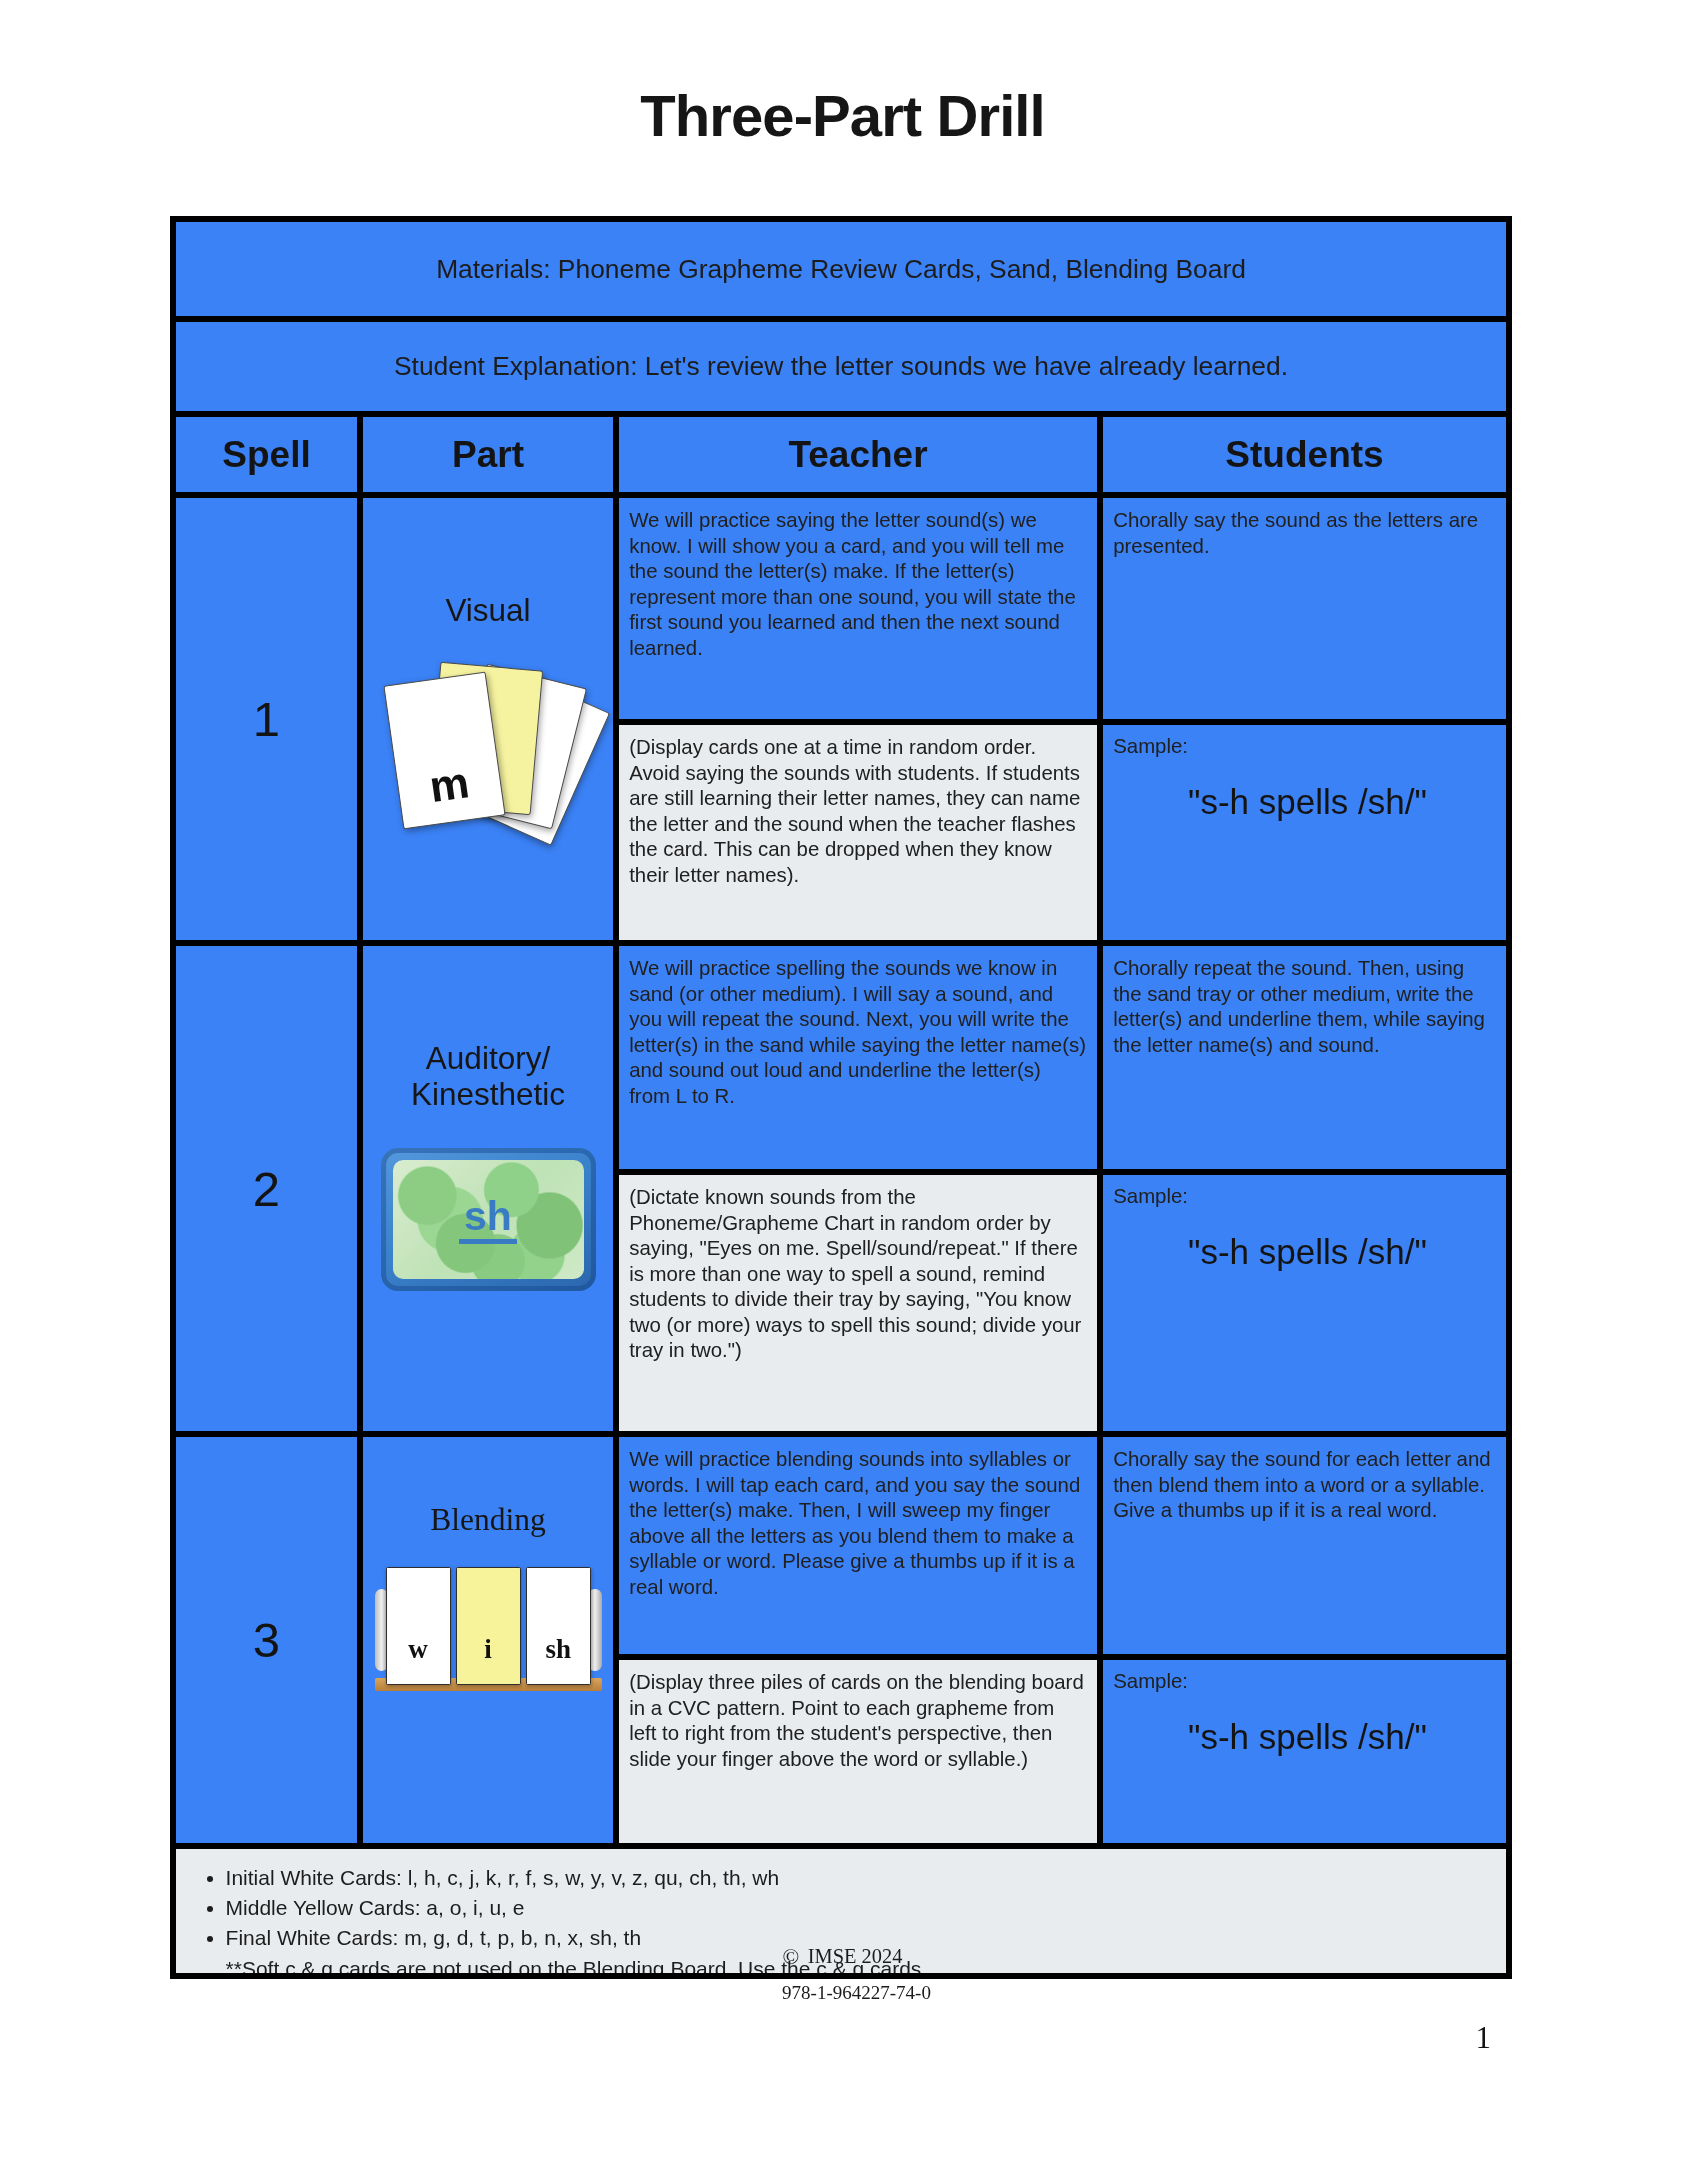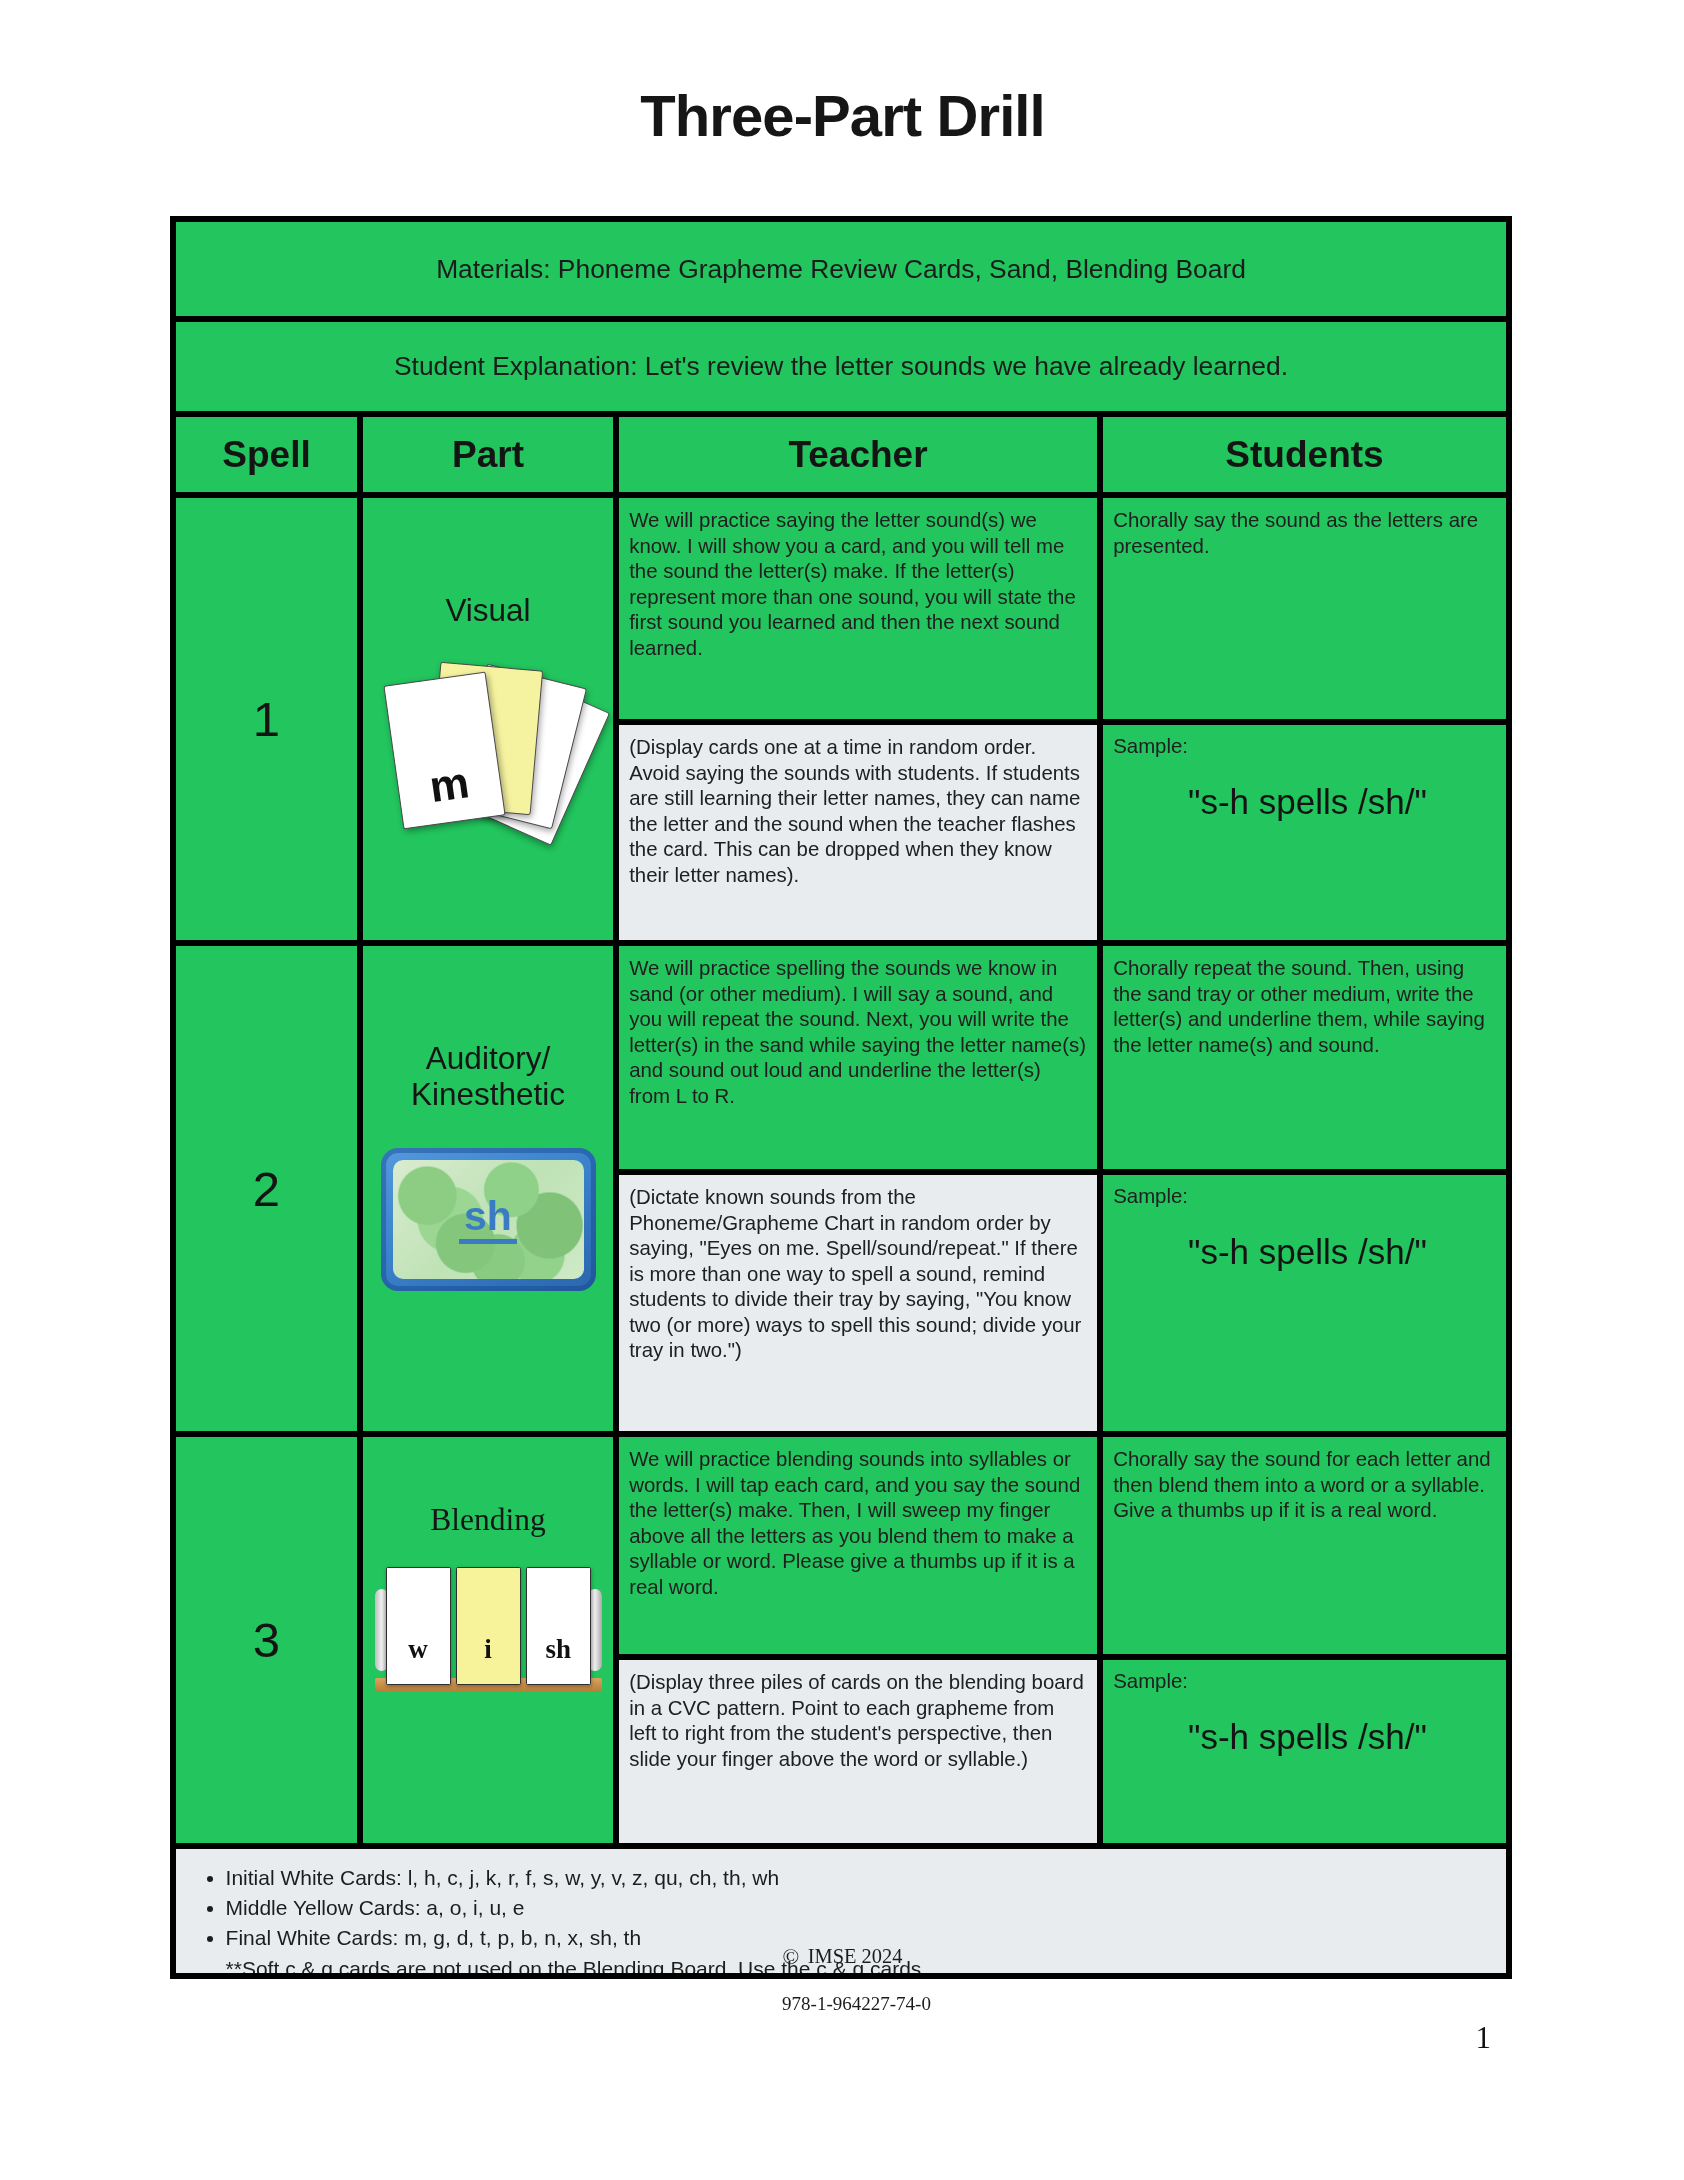--- a/index.html
+++ b/index.html
@@ -14,21 +14,21 @@
   }
   
   .drill-table{
     position:absolute;left:170px;top:216px;width:1342px;
     background:#000;border:6.8px solid #000;box-sizing:border-box;
     display:grid;
     grid-template-columns:181px 250px 478px 1fr;
     grid-template-rows:94px 89px 75px 221px 215px 223px 256px 217px 183px 124px;
     gap:6px;
   }
-  .cell{background:#22c55e;box-sizing:border-box;overflow:hidden;}
+  .cell{background:#3b82f6;box-sizing:border-box;overflow:hidden;}
   .cell.gray{background:#e8ecef;}
   .span-all{grid-column:1 / -1;}
   .center-line{display:flex;align-items:center;justify-content:center;text-align:center;}
   .intro-text{font-size:26.4px;color:#1c1c1c;}
   .col-head{font-size:37px;font-weight:700;color:#141414;}
   .step-cell{display:flex;align-items:center;justify-content:center;font-size:49px;color:#141414;}
   .part-cell{display:flex;flex-direction:column;align-items:center;padding-top:94px;gap:36px;}
   .part-label{font-size:31.5px;color:#161616;text-align:center;white-space:pre-line;line-height:1.15;}
   .body-text{font-size:20.4px;line-height:1.25;padding:10.2px 10.2px;color:#202020;}
   .sample-cell{display:flex;flex-direction:row;padding:10.2px 10.2px;}
@@ -80,21 +80,21 @@
   .board-base{position:absolute;left:0;right:0;bottom:5.1px;height:13.6px;
     background:linear-gradient(#d8a55e,#b87f3a);border-radius:1.7px;}
   .bcards{position:absolute;left:11px;top:0;display:flex;gap:5.1px;}
   .bcard{width:63px;height:116px;background:#fff;border:1.7px solid #2e2e2e;border-radius:1.7px;
     display:flex;align-items:flex-end;justify-content:center;box-shadow:0.9px 1.7px 3.4px rgba(0,0,0,.25);}
   .bcard.mid{background:#f7f39b;}
   .bcard-letter{font-size:27px;font-weight:700;color:#111;margin-bottom:19px;}
   
   .page-footer{position:absolute;left:0;top:1944px;width:100%;text-align:center;
     font-family:"Liberation Serif", serif;font-size:20.4px;color:#1b1b1b;}
-  .isbn{margin-top:23px;font-size:19px;padding-left:28px;}
+  .isbn{margin-top:12px;font-size:19px;padding-left:28px;}
   .page-number{position:absolute;right:194px;top:2020px;font-family:"Liberation Serif", serif;
     font-size:31px;color:#111;}
   .copyright-symbol{display:inline-block;margin-right:8.5px;font-size:22px;vertical-align:-0.9px;}
 </style>
 </head>
 <body>
 
 <div class="page-title">Three-Part Drill</div>
 
 <div class="drill-table">

